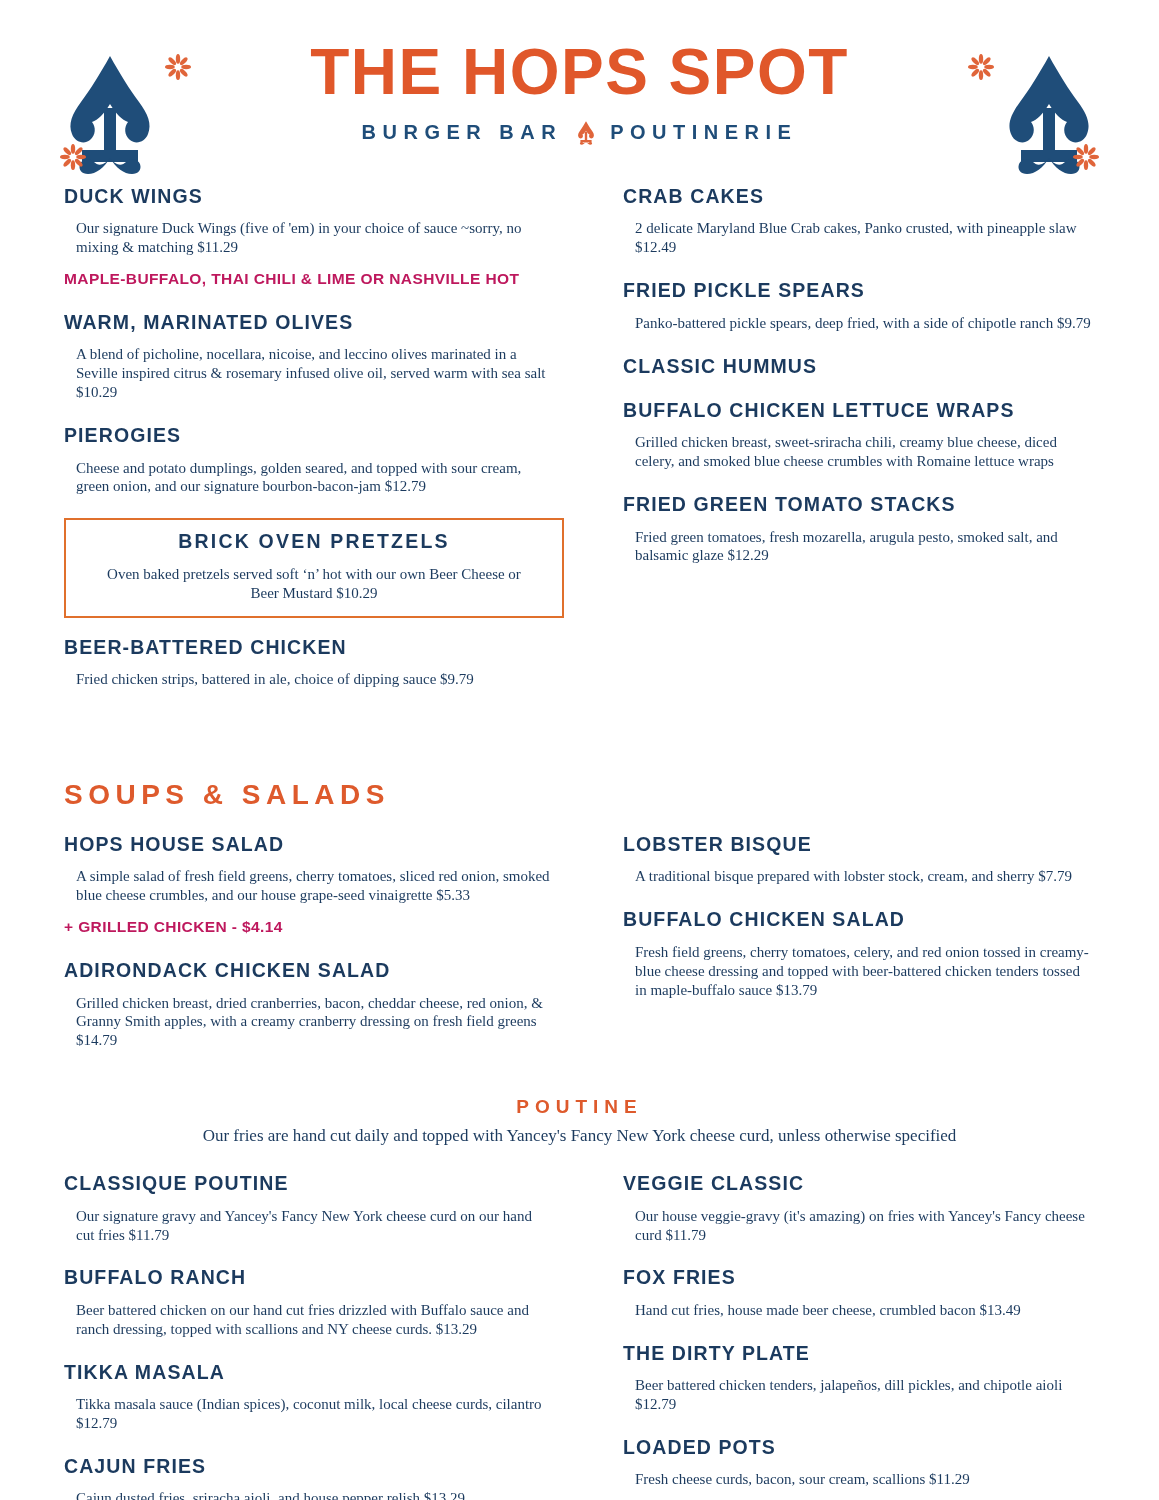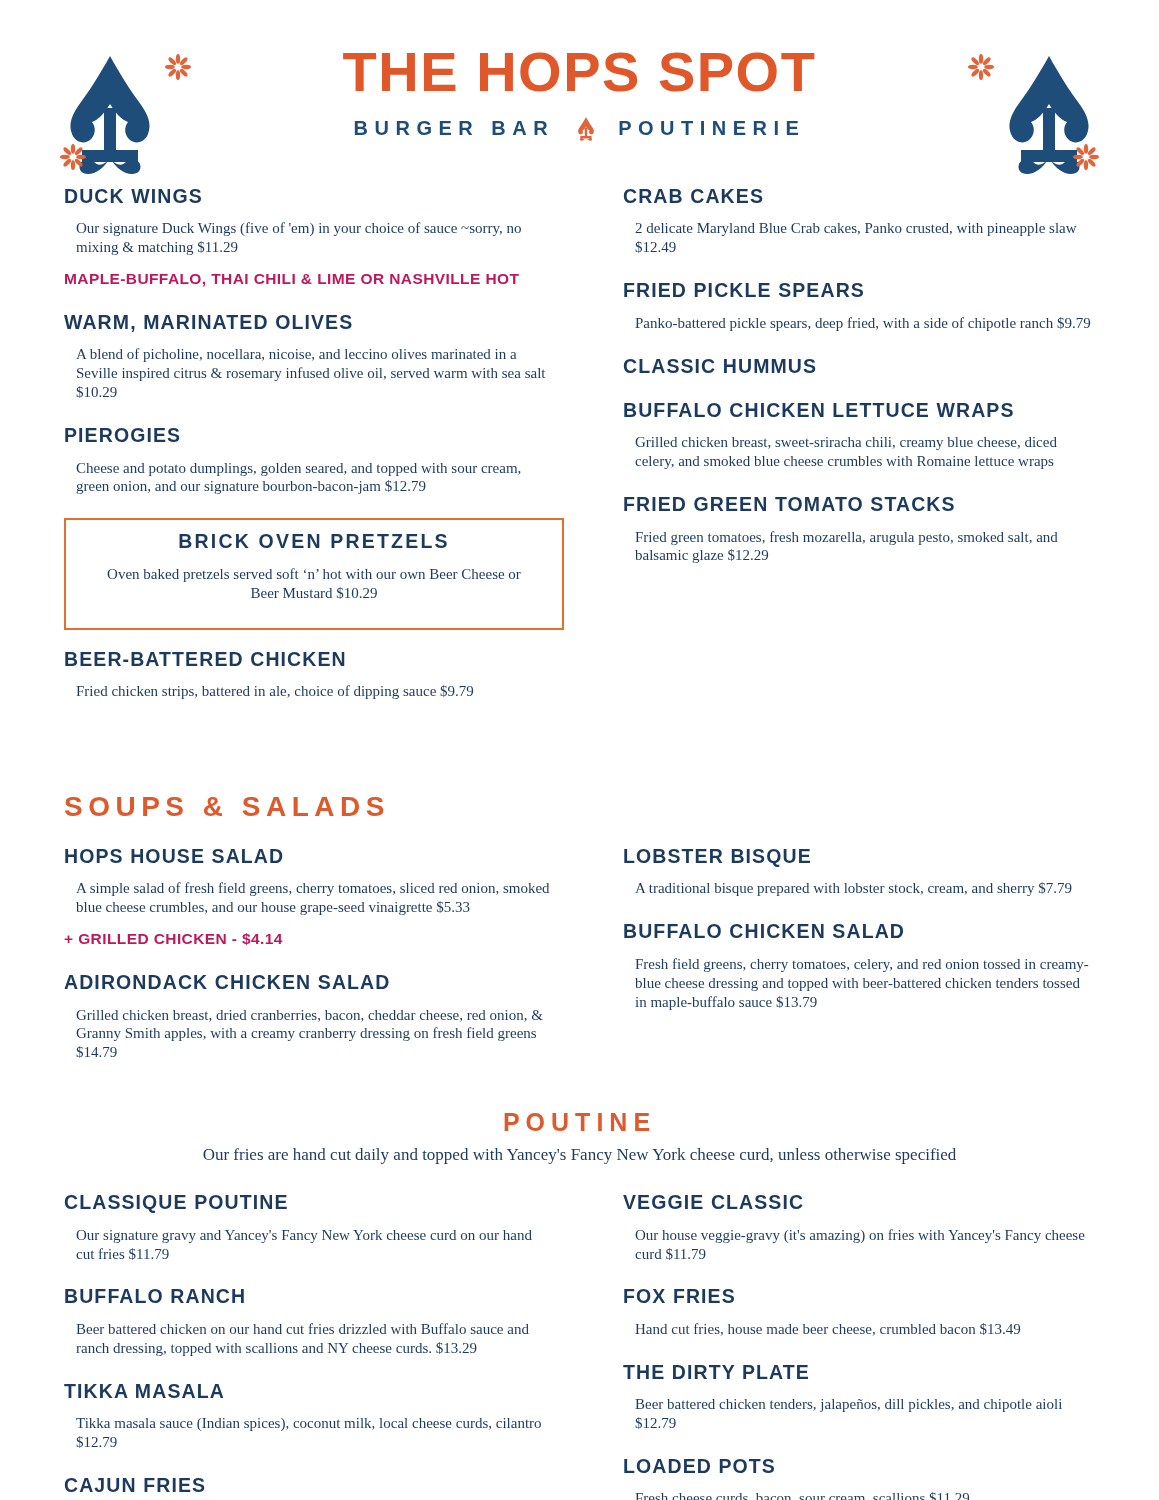--- a/index.html
+++ b/index.html
@@ -49,32 +49,32 @@
   }
   .ornament-group.left .star-a { right: 2px; top: 4px; }
   .ornament-group.left .star-b { left: 2px; top: 94px; }
   .ornament-group.right .star-a { left: 2px; top: 4px; }
   .ornament-group.right .star-b { right: 2px; top: 94px; }
 
   .brand-block { text-align: center; }
   .brand-title {
     font-family: "Liberation Sans", "DejaVu Sans", sans-serif;
     font-weight: bold;
-    font-size: 56px;
+    font-size: 64px;
     letter-spacing: 1.5px;
     color: #e0572a;
     line-height: 1;
     margin: 0 0 16px 0;
     white-space: nowrap;
   }
   .brand-sub {
     display: flex;
     align-items: center;
     justify-content: center;
-    gap: 22px;
+    gap: 14px;
   }
   .brand-sub-text {
     font-family: "Liberation Sans", "DejaVu Sans", sans-serif;
     font-weight: bold;
     font-size: 20px;
     letter-spacing: 6.5px;
     color: #1f4d79;
     white-space: nowrap;
   }
   .brand-sub-fleur {
@@ -93,21 +93,21 @@
     font-family: "Liberation Sans", "DejaVu Sans", sans-serif;
     font-weight: bold;
     font-size: 28px;
     letter-spacing: 5.5px;
     color: #de5a2c;
     margin: 0 0 22px 0;
   }
   .section-head.centered {
     text-align: center;
     letter-spacing: 6px;
-    font-size: 25px;
+    font-size: 19px;
     margin-bottom: 8px;
   }
   .section-note {
     text-align: center;
     font-size: 17px;
     color: #1b3a5e;
     margin: 0 0 26px 0;
   }
   .cols {
     display: flex;
@@ -140,21 +140,21 @@
     font-size: 15.5px;
     letter-spacing: 0.4px;
     color: #be185d;
     line-height: 1.28;
     margin: 1px 0 0 0;
   }
 
   
   .item-boxed {
     border: 2.5px solid #e0702c;
-    padding: 10px 14px 12px 14px;
+    padding: 10px 14px 0 14px;
     text-align: center;
     margin-bottom: 18px;
   }
   .item-boxed .item-name {
     letter-spacing: 2.2px;
     font-size: 19.5px;
     margin-bottom: 4px;
   }
   .item-boxed .item-desc { line-height: 1.3; }
 

